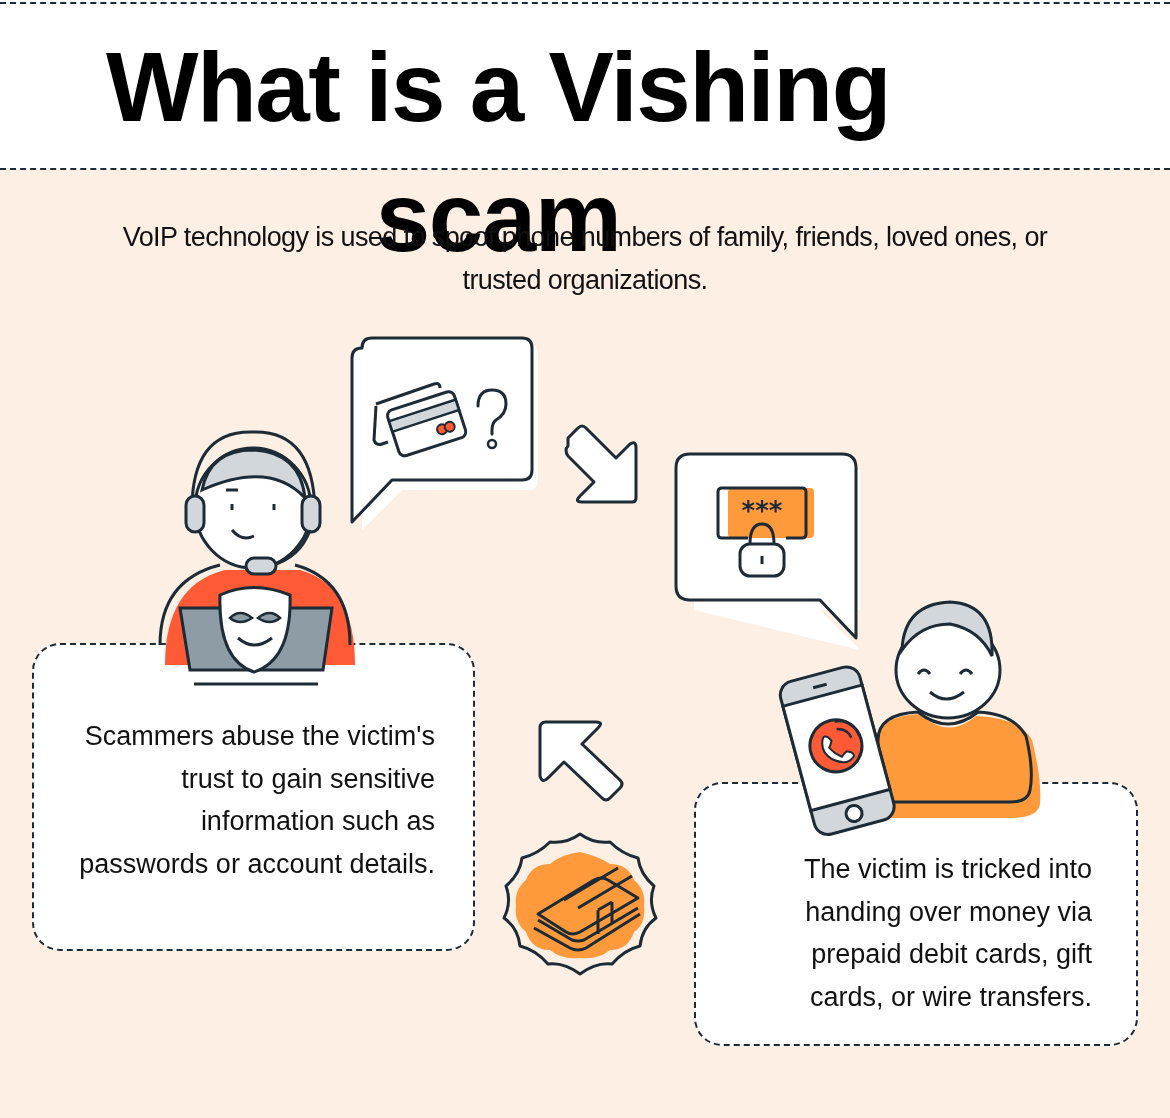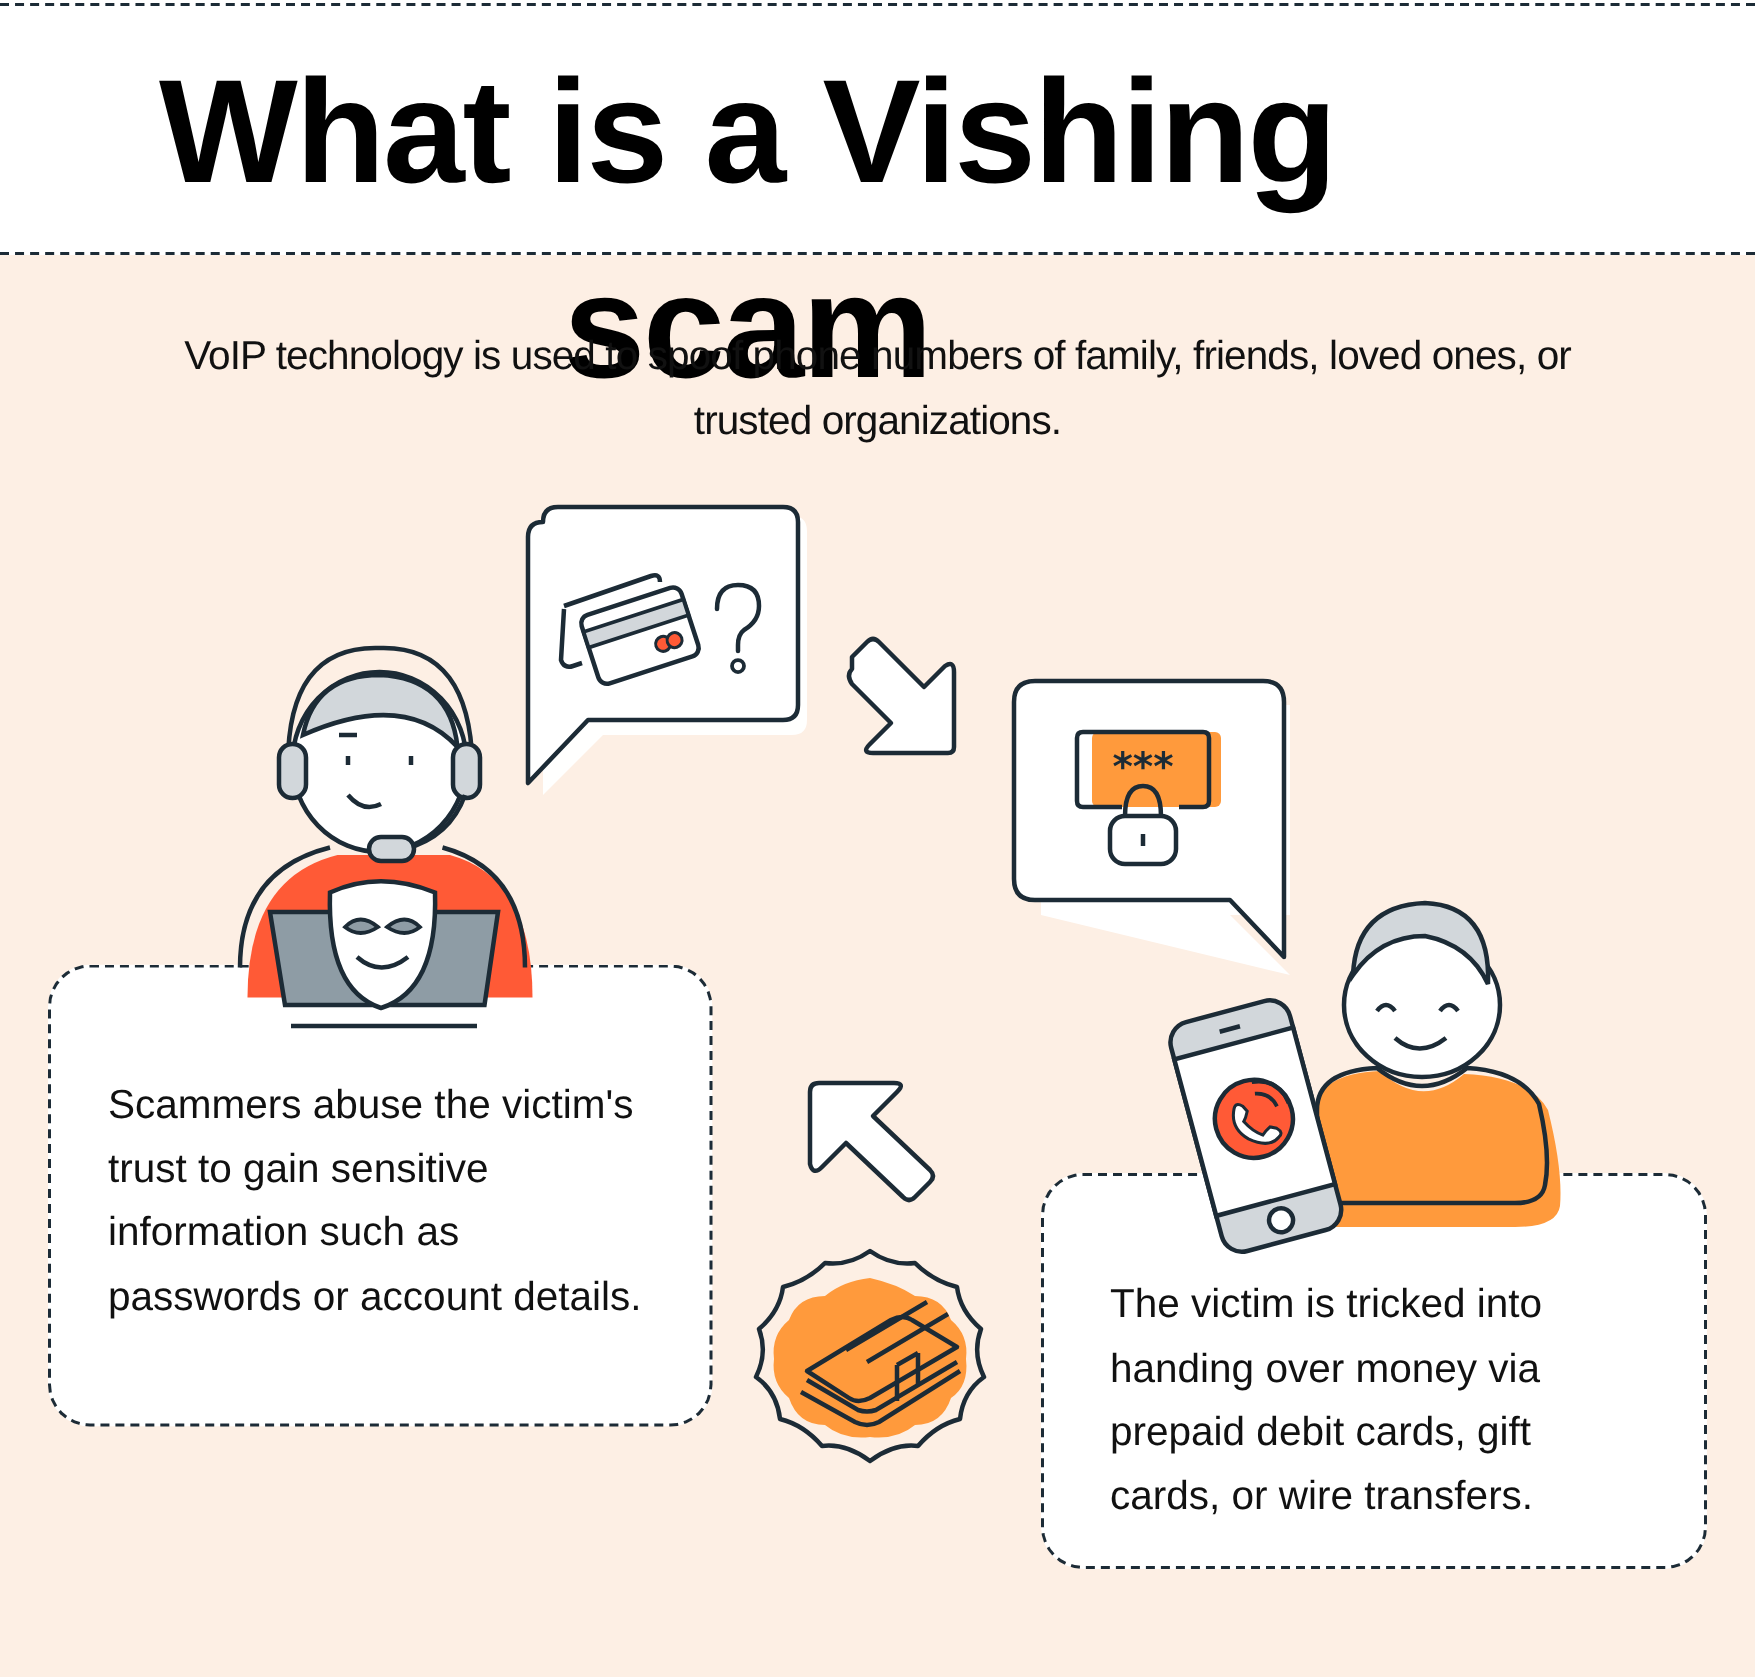--- a/index.html
+++ b/index.html
@@ -25,21 +25,21 @@
   .subtitle {
     position: absolute; left: 100px; top: 216px; width: 970px; text-align: center;
     font-size: 27px; line-height: 43px; letter-spacing: -0.6px; color: #111;
   }
   .info-box {
     position: absolute; background: #ffffff;
     border: 2.5px dashed #1c2b36; border-radius: 28px;
     box-sizing: border-box;
   }
   .info-text {
-    position: absolute; left: 0; width: 100%; text-align: left;
+    position: absolute; left: 0; width: 100%; text-align: right;
     font-size: 27px; line-height: 42.5px; color: #111;
   }
   svg { position: absolute; overflow: visible; }
 </style>
 </head>
 <body>
 
 <div class="header"></div>
 <div class="dash-line" style="top:2px;"></div>
 <div class="dash-line" style="top:168px;"></div>

